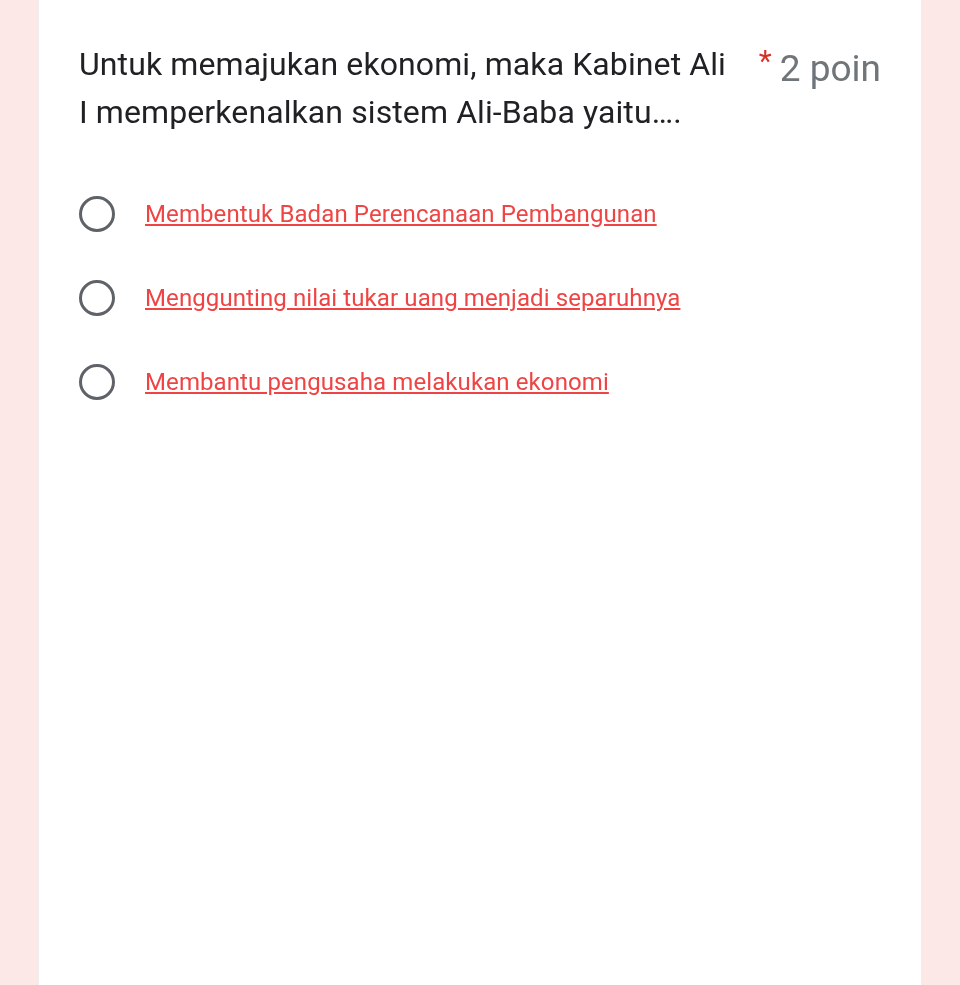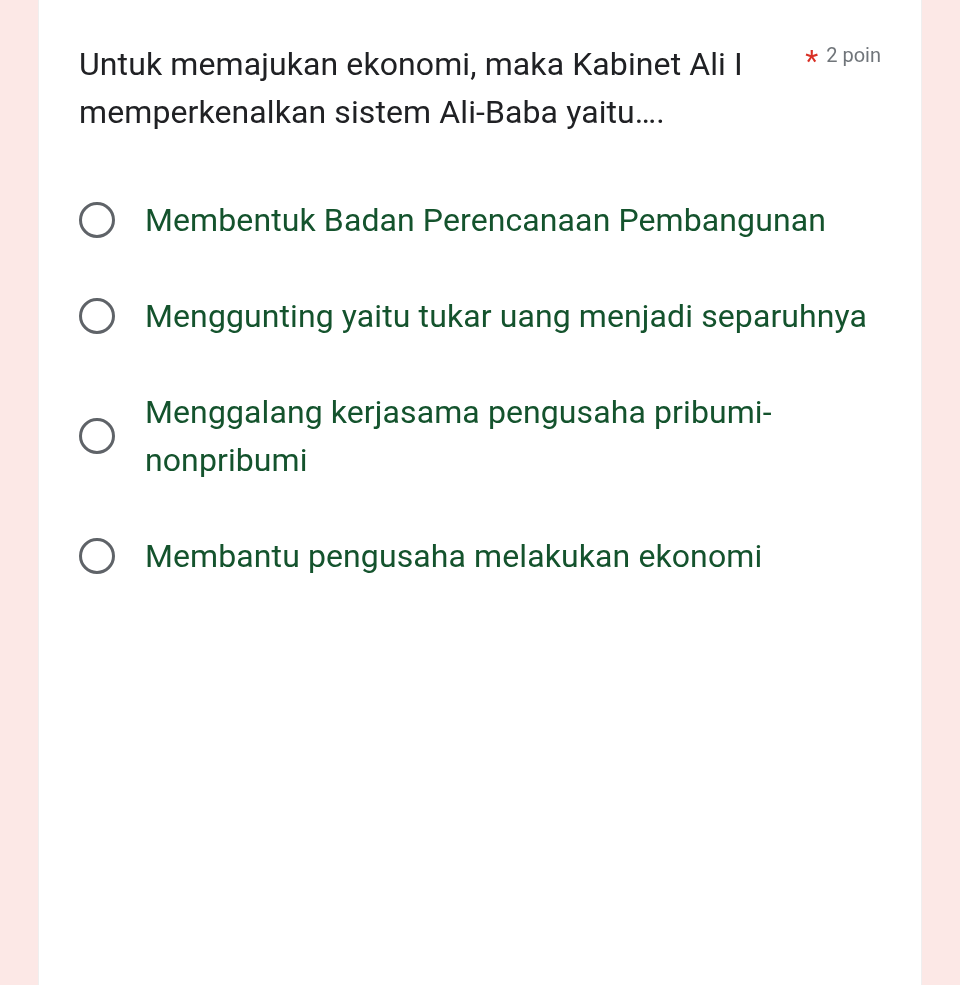--- a/index.html
+++ b/index.html
@@ -36,21 +36,21 @@
     }
     .required-mark {
       color: #d93025;
       font-size: 30px;
       margin-left: 16px;
       margin-right: 8px;
       line-height: 1.4;
     }
     .points {
       color: #70757a;
-      font-size: 20px;
+      font-size: 37px;
       line-height: 1.55;
       white-space: nowrap;
     }
     .options {
       display: flex;
       flex-direction: column;
       gap: 48px;
     }
     .option {
       display: flex;
@@ -59,47 +59,44 @@
       cursor: pointer;
     }
     .radio {
       width: 36px;
       height: 36px;
       border: 3px solid #5f6368;
       border-radius: 50%;
       flex-shrink: 0;
     }
     .option-label {
-      font-size: 32px;
+      font-size: 24px;
       line-height: 1.5;
-      color: #14532d;
+      color: #ef4444;
       letter-spacing: 0.1px;
+      text-decoration: underline;
     }
   </style>
 </head>
 <body>
 
 <div class="card">
   <div class="question-header">
     <div class="question-text">Untuk memajukan ekonomi, maka Kabinet Ali I memperkenalkan sistem Ali-Baba yaitu….</div>
     <span class="required-mark">*</span>
     <span class="points">2 poin</span>
   </div>
 
   <div class="options">
     <div class="option">
       <div class="radio"></div>
       <div class="option-label">Membentuk Badan Perencanaan Pembangunan</div>
     </div>
     <div class="option">
       <div class="radio"></div>
-      <div class="option-label">Menggunting yaitu tukar uang menjadi separuhnya</div>
-    </div>
-    <div class="option">
-      <div class="radio"></div>
-      <div class="option-label">Menggalang kerjasama pengusaha pribumi-nonpribumi</div>
+      <div class="option-label">Menggunting nilai tukar uang menjadi separuhnya</div>
     </div>
     <div class="option">
       <div class="radio"></div>
       <div class="option-label">Membantu pengusaha melakukan ekonomi</div>
     </div>
   </div>
 </div>
 
 </body></html>

